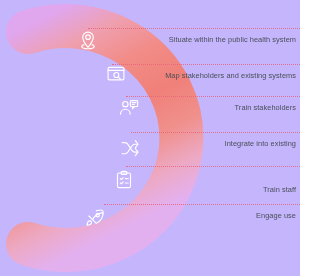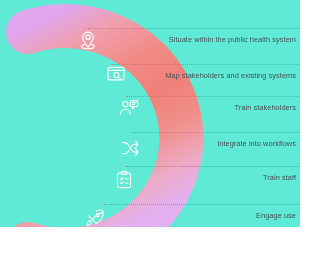--- a/index.html
+++ b/index.html
@@ -6,22 +6,22 @@
     margin: 0;
     padding: 0;
     background: #ffffff;
   }
   body {
     font-family: "Liberation Sans", sans-serif;
   }
   #infographic {
     position: relative;
     width: 300px;
-    height: 227px;
-    background: #5eead4;
+    height: 276px;
+    background: #c4b5fd;
     overflow: hidden;
   }
   #arc-svg {
     position: absolute;
     left: 0;
     top: 0;
     width: 300px;
     height: 276px;
   }
   .step-row {
@@ -87,25 +87,25 @@
       <div class="step-row" style="top: 64px;">
         <div class="step-line" style="left: 112px; width: 188px; border-top-color: rgb(232, 99, 122);"></div>
         <div class="step-label" style="color: rgb(74, 79, 87); text-align: right;">Map stakeholders and existing systems</div>
       </div>
       <div class="step-row" style="top: 96px;">
         <div class="step-line" style="left: 126px; width: 174px; border-top-color: rgb(232, 99, 122);"></div>
         <div class="step-label" style="color: rgb(74, 79, 87);">Train stakeholders</div>
       </div>
       <div class="step-row" style="top: 132px;">
         <div class="step-line" style="left: 131px; width: 169px; border-top-color: rgb(232, 99, 122);"></div>
-        <div class="step-label" style="color: rgb(74, 79, 87);">Integrate into workflows</div>
+        <div class="step-label" style="color: rgb(74, 79, 87);">Integrate into existing</div>
       </div>
       <div class="step-row" style="top: 166px;">
         <div class="step-line" style="left: 126px; width: 174px; border-top-color: rgb(232, 99, 122);"></div>
-        <div class="step-label" style="color: rgb(74, 79, 87);">Train staff</div>
+        <div class="step-label" style="color: rgb(74, 79, 87); margin-top: 12px;">Train staff</div>
       </div>
       <div class="step-row" style="top: 204px;">
         <div class="step-line" style="left: 104px; width: 196px; border-top-color: rgb(232, 99, 122);"></div>
         <div class="step-label" style="color: rgb(74, 79, 87);">Engage use</div>
       </div>
     </div>
 
 <div class="step-icon" style="left: 78px; top: 30px;">
       <svg viewBox="0 0 24 24" fill="none" stroke="#ffffff" stroke-width="1.4" stroke-linecap="round" stroke-linejoin="round">
         <path d="M12 2.5c-3.6 0-6.3 2.8-6.3 6.3 0 4.6 6.3 12 6.3 12s6.3-7.4 6.3-12c0-3.5-2.7-6.3-6.3-6.3z"></path>

